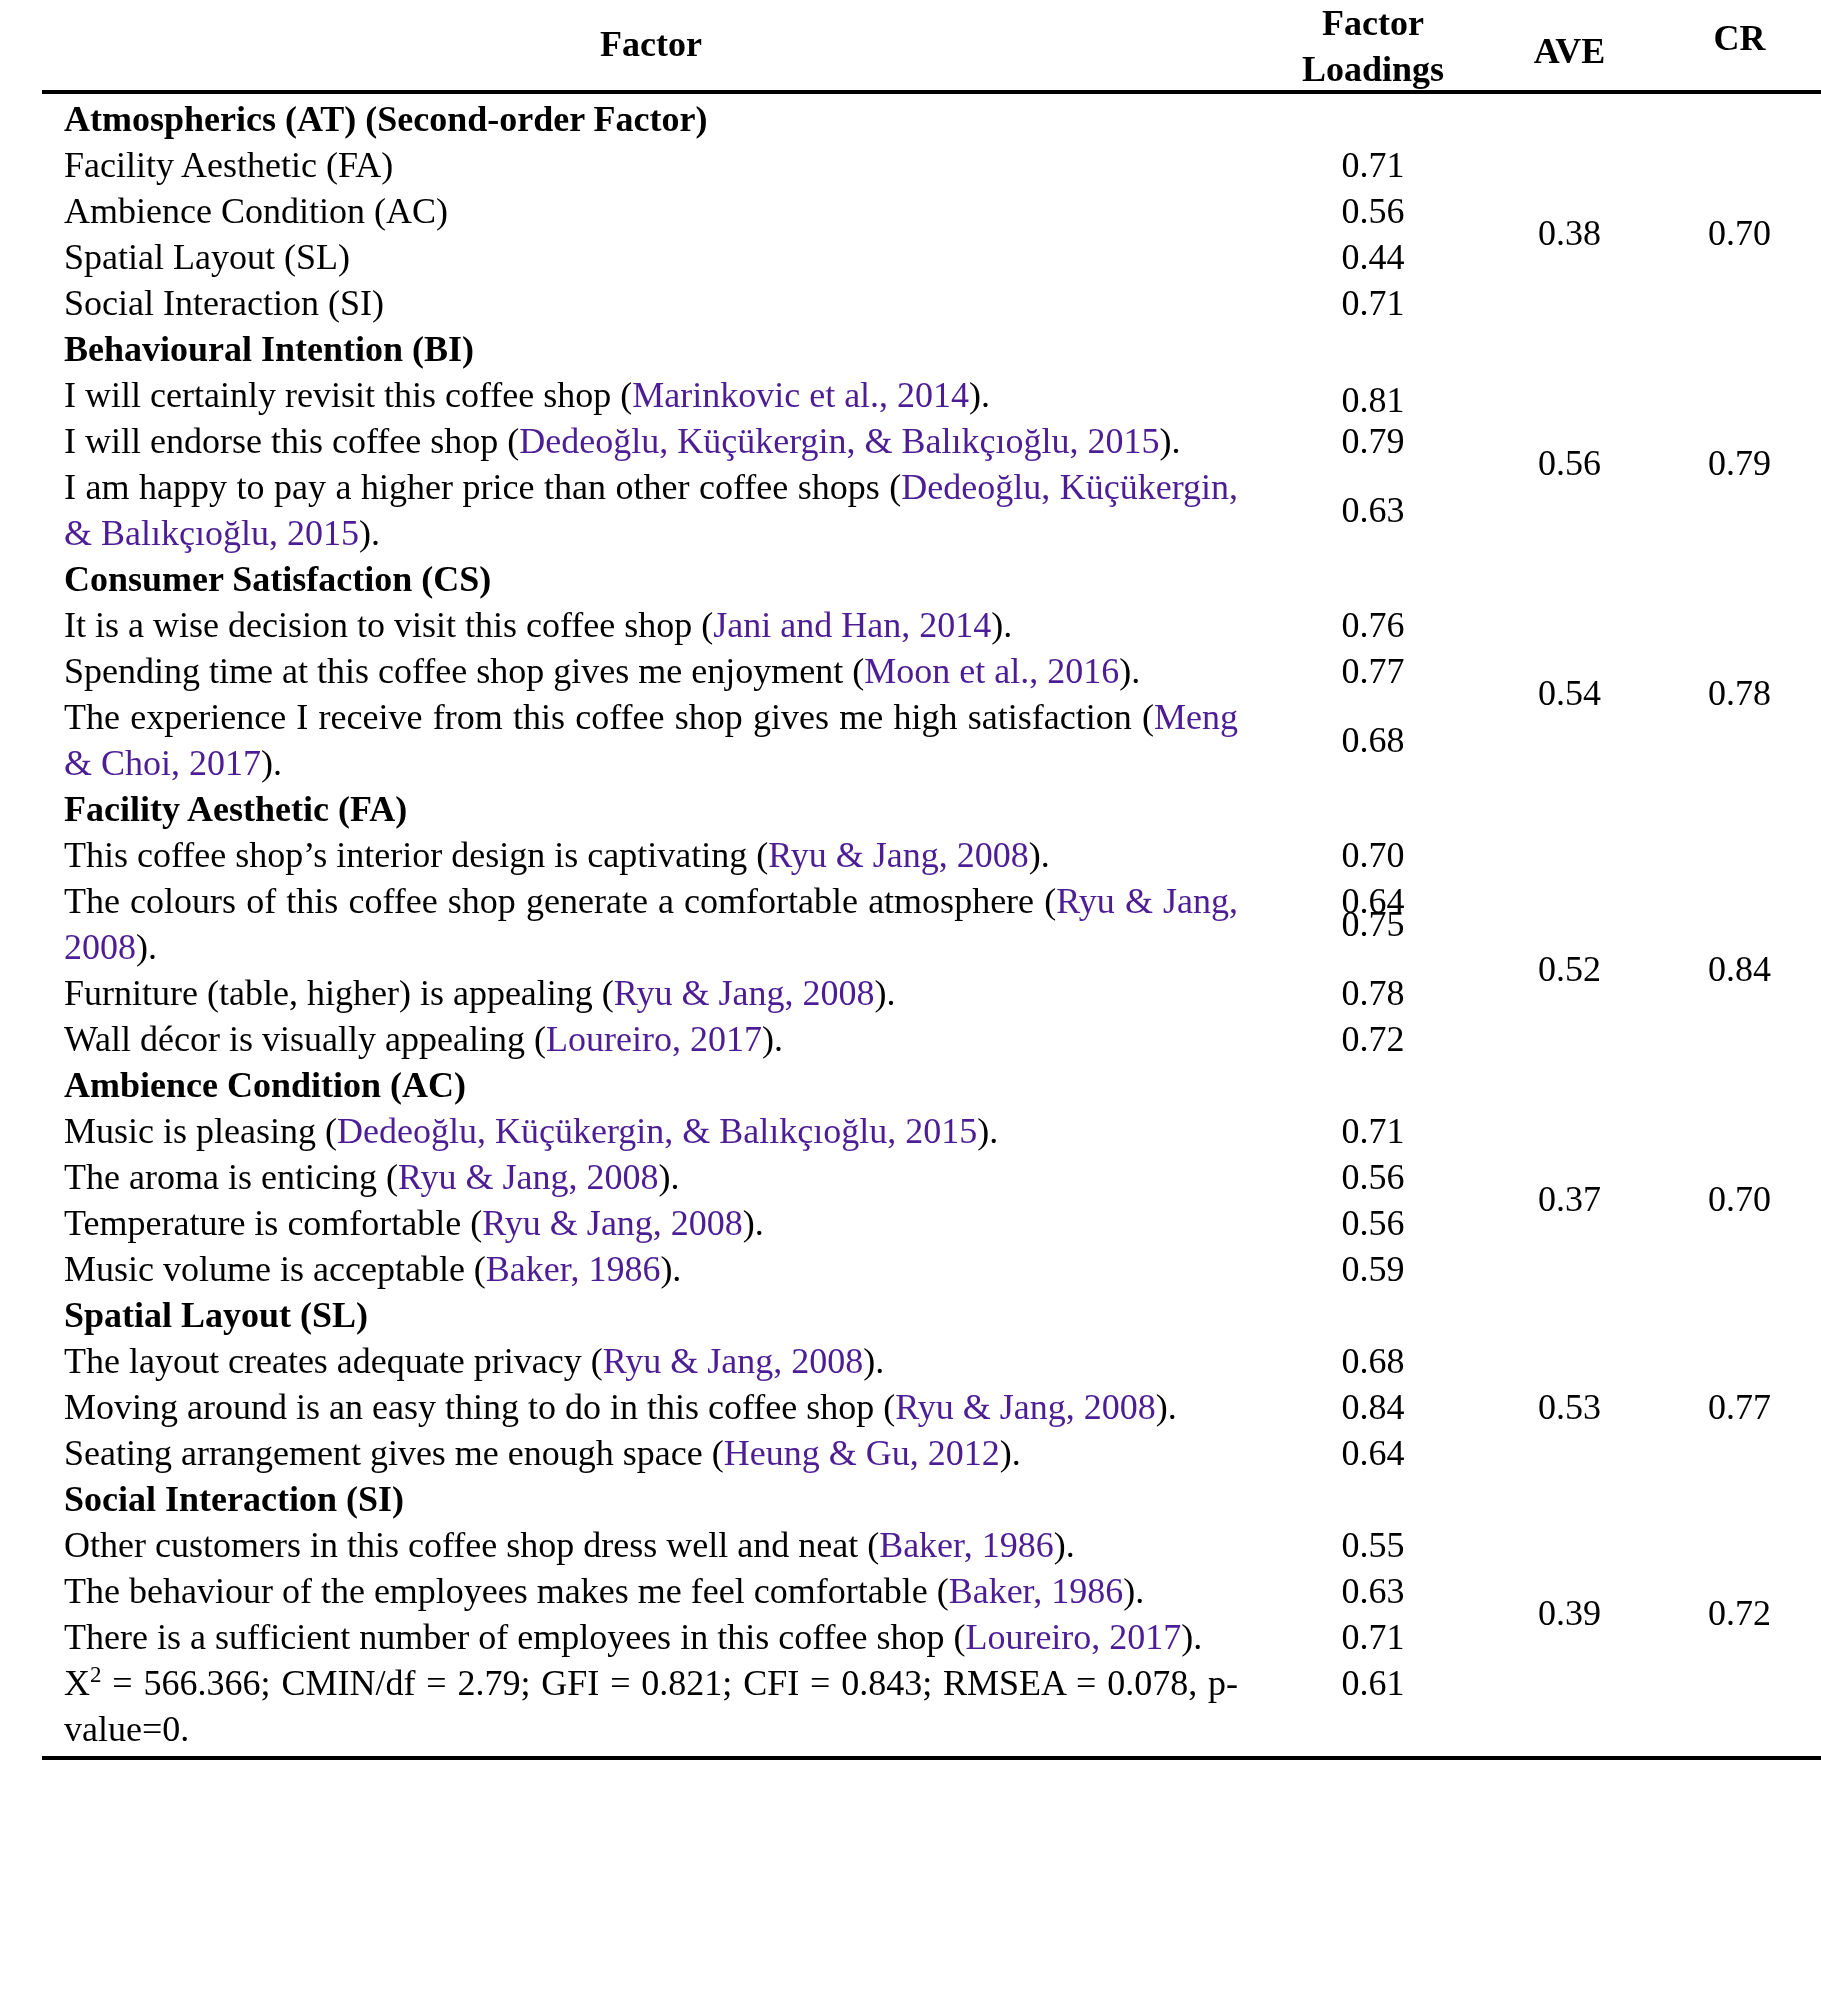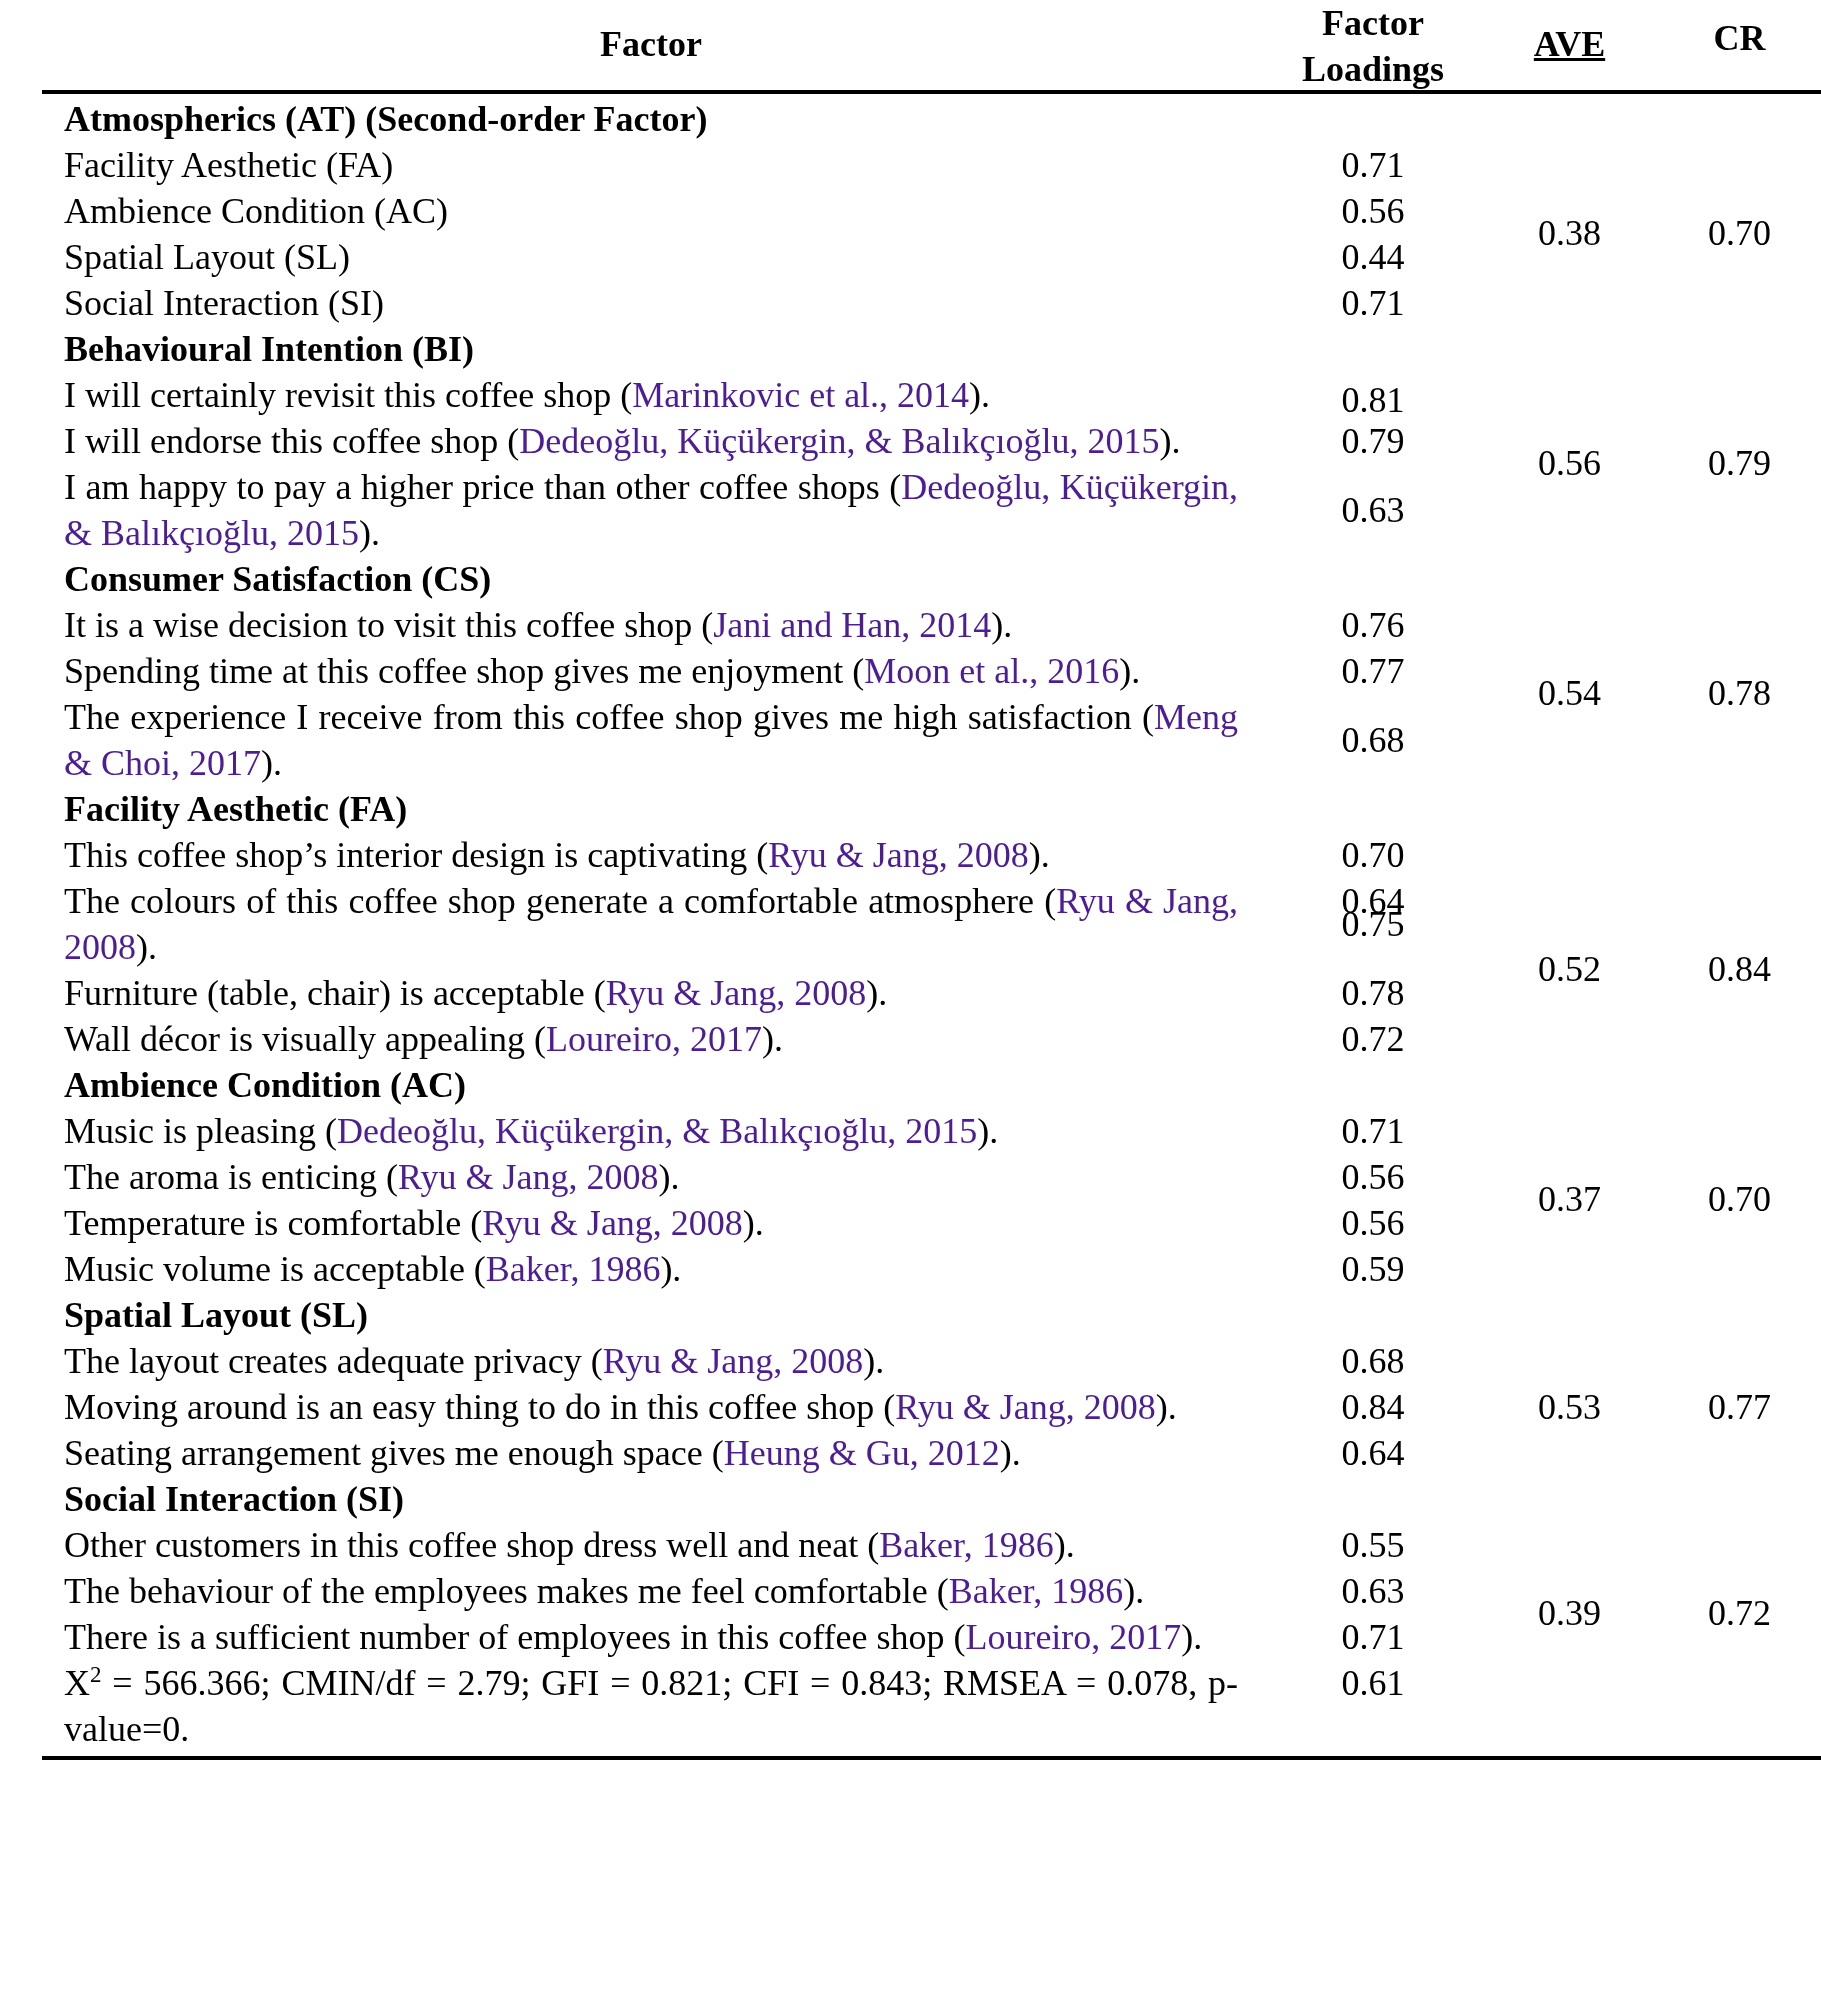--- a/index.html
+++ b/index.html
@@ -24,21 +24,21 @@
 </head>
 <body>
 
 <div class="tbl">
   <div class="hdr">
     <div class="hcell" style="left:418px; top:21px; width:382px;">Factor</div>
     <div class="hcell" style="left:1233px; top:0px; width:196px;">
       <div>Factor</div>
       <div>Loadings</div>
     </div>
-    <div class="hcell" style="left:1470px; top:21px; width:115px;text-decoration:underline;">AVE</div>
+    <div class="hcell" style="left:1470px; top:28px; width:115px;">AVE</div>
     <div class="hcell" style="left:1640px; top:15px; width:115px;">CR</div>
   </div>
   <div class="rule" style="top:90px;"></div>
 
   <div class="body" id="tbody">
       <div class="grp">
         <div class="row">
           <div class="c-factor head">Atmospherics (AT) (Second-order Factor)</div>
         </div>
         <div style="position: relative;">
@@ -114,21 +114,21 @@
             <div class="c-fl" style="top: 0.1px; line-height: 46px;">0.70</div>
           </div>
           <div class="row">
             <div class="c-fl" style="top: 0.1px; line-height: 46px;">0.64</div>
           </div>
           <div class="row">
             <div class="c-factor"><span>The colours of this coffee shop generate a comfortable atmosphere (</span><span class="cite">Ryu &amp; Jang, 2008</span><span>).</span></div>
             <div class="c-fl" style="top: 23px; line-height: 46px;">0.75</div>
           </div>
           <div class="row">
-            <div class="c-factor"><span>Furniture (table, chair) is acceptable (</span><span class="cite">Ryu &amp; Jang, 2008</span><span>).</span></div>
+            <div class="c-factor"><span>Furniture (table, higher) is appealing (</span><span class="cite">Ryu &amp; Jang, 2008</span><span>).</span></div>
             <div class="c-fl" style="top: 0.1px; line-height: 46px;">0.78</div>
           </div>
           <div class="row">
             <div class="c-factor"><span>Wall décor is visually appealing (</span><span class="cite">Loureiro, 2017</span><span>).</span></div>
             <div class="c-fl" style="top: 0.1px; line-height: 46px;">0.72</div>
           </div>
           <div class="grp-stat ave" style="line-height: 46px; top: 114px;">0.52</div>
           <div class="grp-stat cr" style="line-height: 46px; top: 114px;">0.84</div>
         </div>
       </div>

